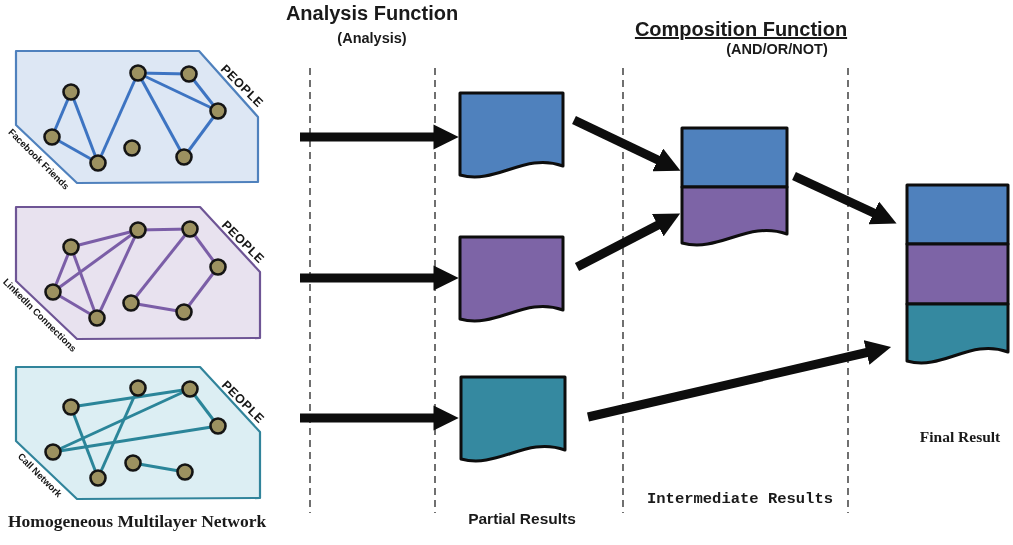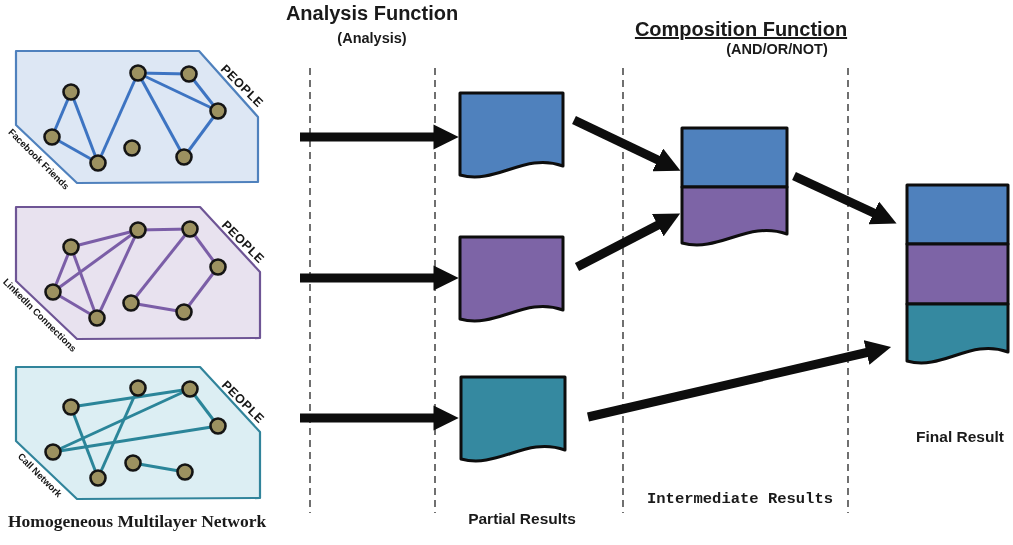--- a/index.html
+++ b/index.html
@@ -125,16 +125,16 @@
     </svg>
 
   <div class="txt ctr hdr-title" style="left:372px;top:2px;">Analysis Function</div>
   <div class="txt ctr hdr-sub" style="left:372px;top:30px;">(Analysis)</div>
 
   <div class="txt ctr hdr-title" style="left:741px;top:18px;text-decoration:underline;">Composition Function</div>
   <div class="txt ctr hdr-sub" style="left:741px;top:41px;margin-left:36px;">(AND/OR/NOT)</div>
 
   <div class="txt ctr col-label" style="left:522px;top:490px;margin-top:20px;">Partial Results</div>
   <div class="txt ctr col-label" style="left:740px;top:490px;font-family:Liberation Mono, monospace;">Intermediate Results</div>
-  <div class="txt ctr col-label" style="left:960px;top:428px;">Final Result</div>
+  <div class="txt ctr col-label" style="left:960px;top:428px;font-family:Liberation Serif, serif;">Final Result</div>
 
   <div class="txt caption" style="left:8px;top:511px;">Homogeneous Multilayer Network</div>
 </div>
 
 </body></html>

